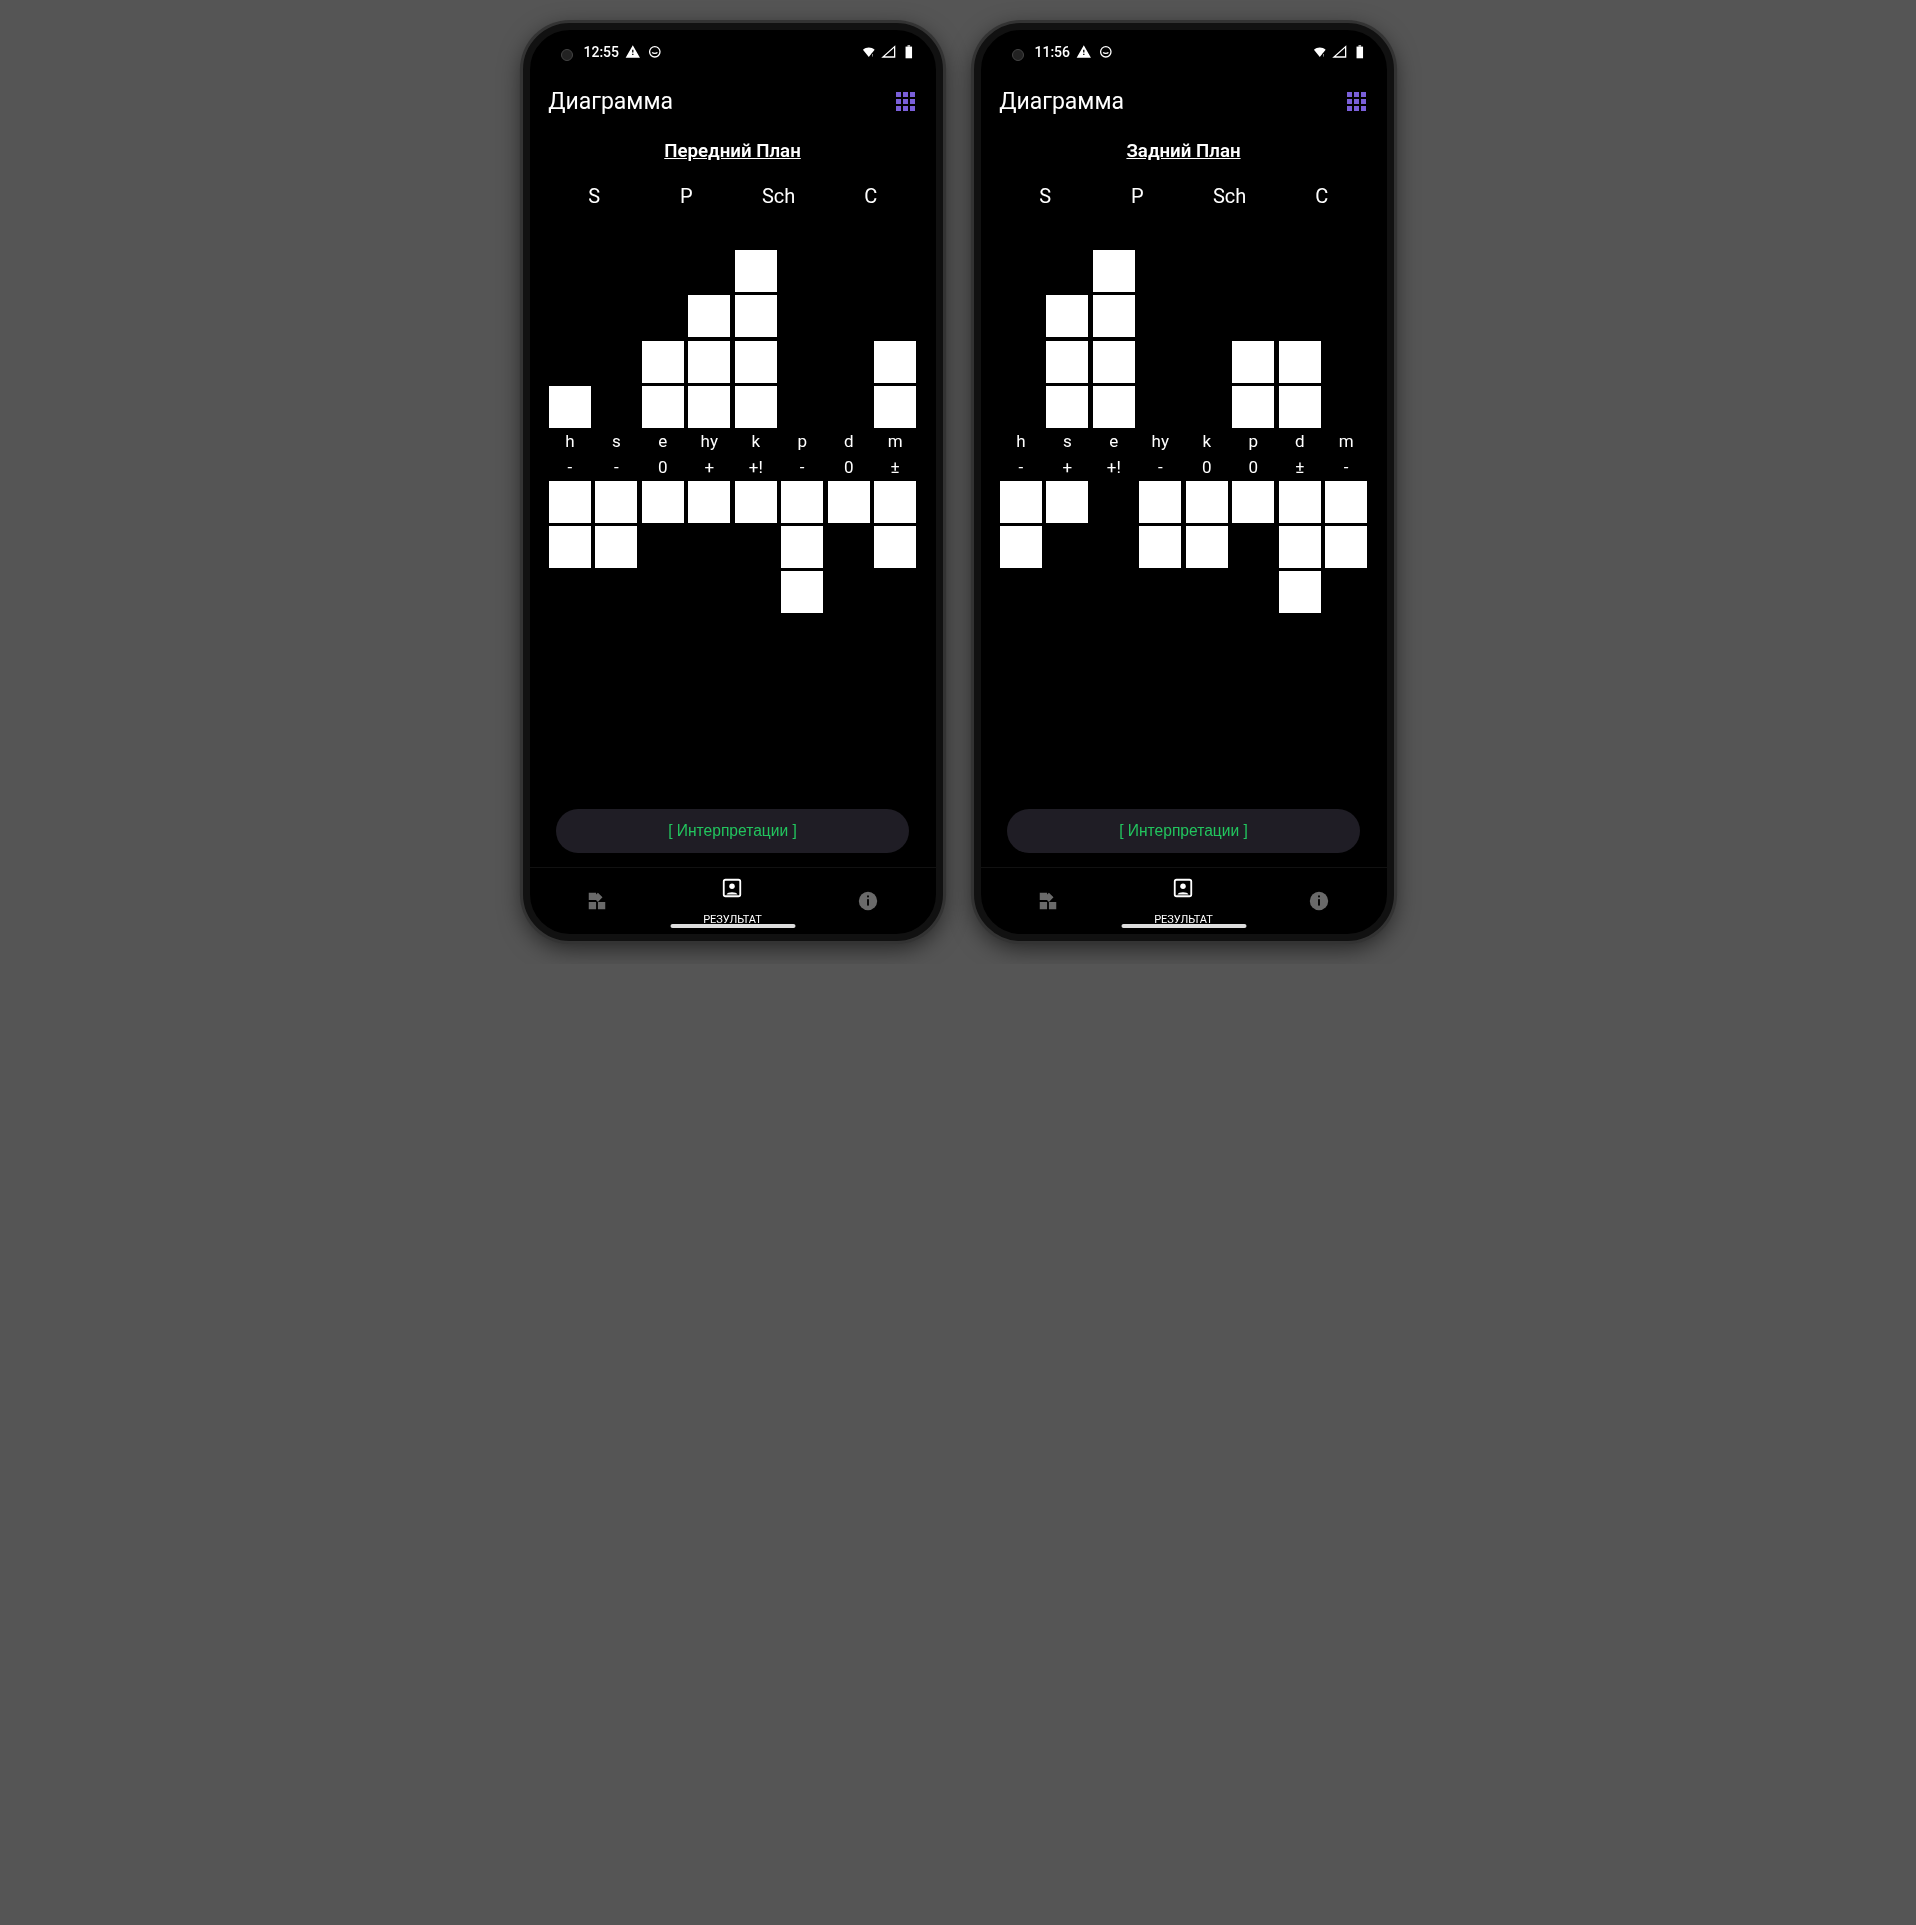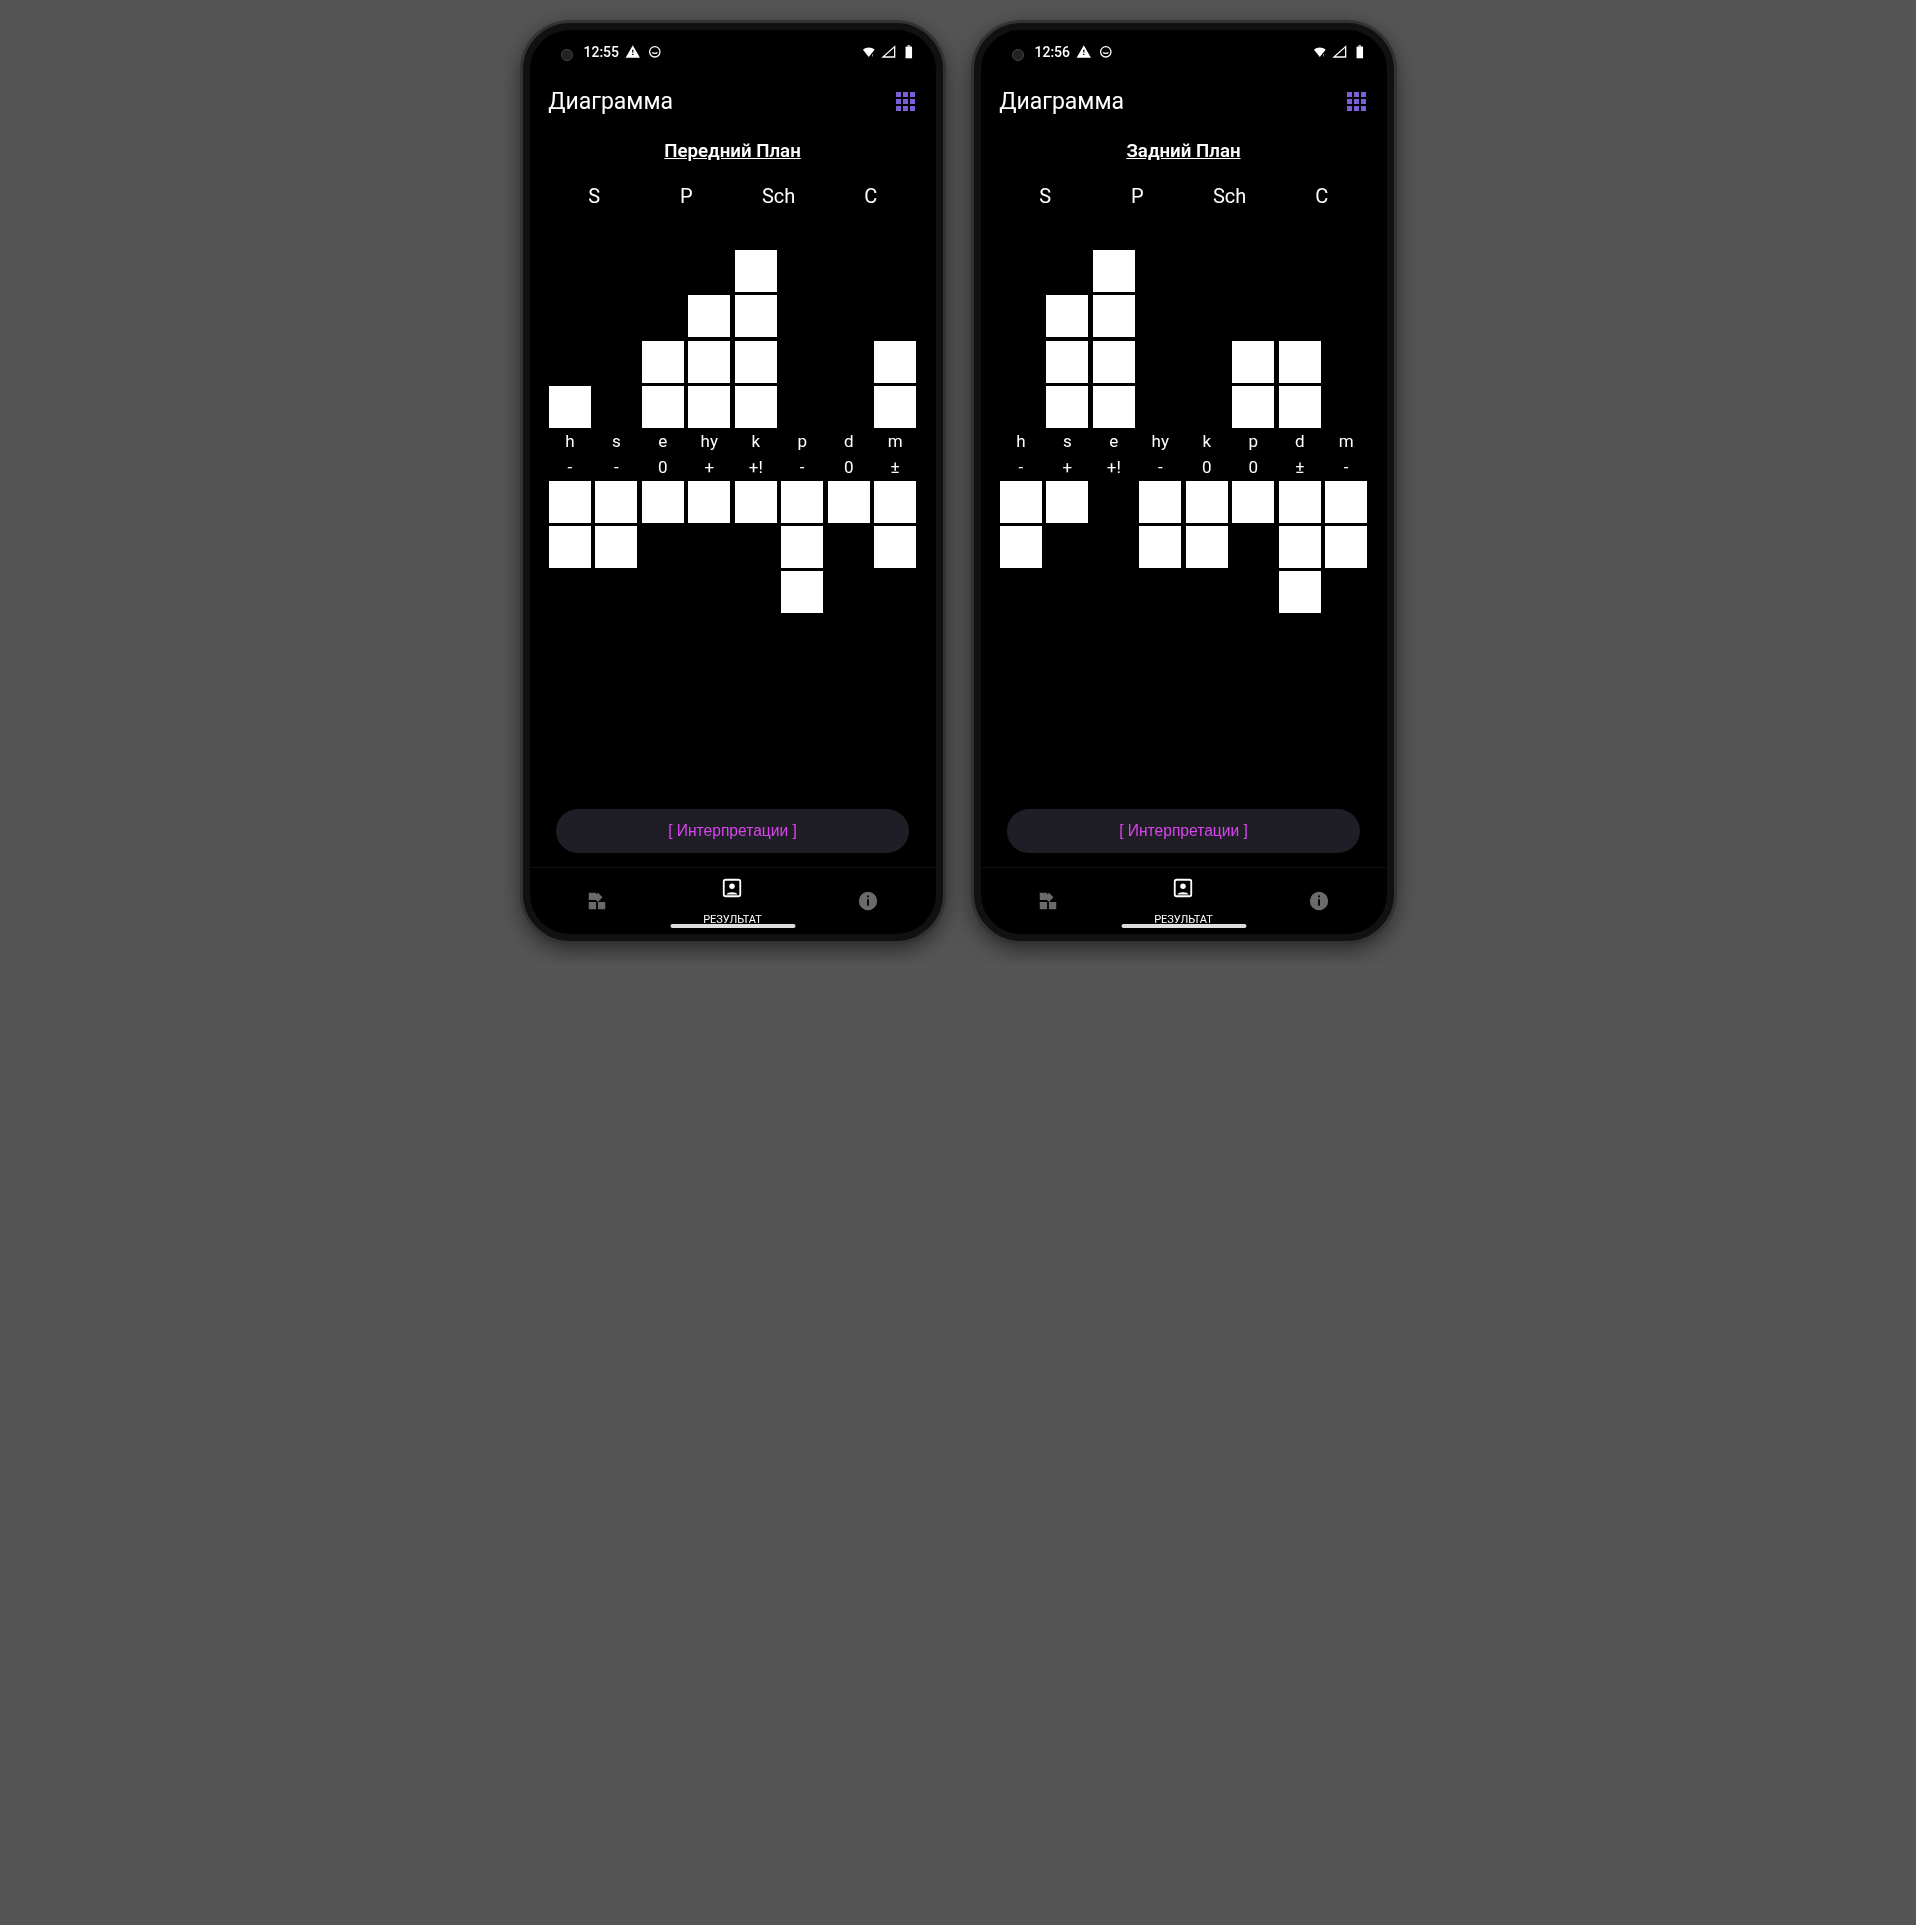--- a/index.html
+++ b/index.html
@@ -132,21 +132,21 @@
     height: 26.5px;
     line-height: 26.5px;
     font-size: 17px;
     text-align: center;
   }
   .interp-btn {
     margin: auto 7.8px 14px 7.8px;
     height: 44px;
     border-radius: 23px;
     background: #1f1d25;
-    color: #d946ef;
+    color: #22c55e;
     font-size: 15.6px;
     display: flex;
     align-items: center;
     justify-content: center;
     border: none;
   }
   .bottom-nav {
     display: flex;
     height: 67px;
     border-top: 0.8px solid #111;
@@ -420,21 +420,21 @@
   </div>
 
   <div class="home-indicator"></div>
 </div>
 
 <div class="phone">
   <div class="camera"></div>
 
   <div class="statusbar">
     <div class="sb-left">
-      <span>12:56</span>
+      <span>11:56</span>
       <span class="sb-icon">
         <svg viewBox="0 0 24 24">
             <path fill="#fff" d="M12 2 1 21h22L12 2zm1 15h-2v-2h2v2zm0-4h-2V9h2v4z"></path>
           </svg>
       </span>
       <span class="sb-icon">
         <svg viewBox="0 0 24 24">
             <circle cx="12" cy="12" r="8" fill="none" stroke="#fff" stroke-width="2"></circle>
             <path d="M8 13c1.5 2 6.5 2 8 0" stroke="#fff" stroke-width="2" fill="none"></path>
           </svg>

